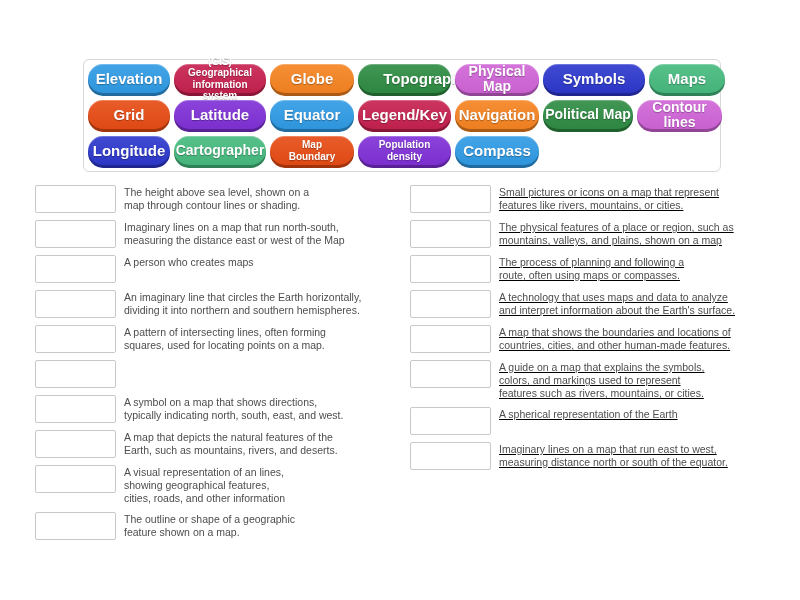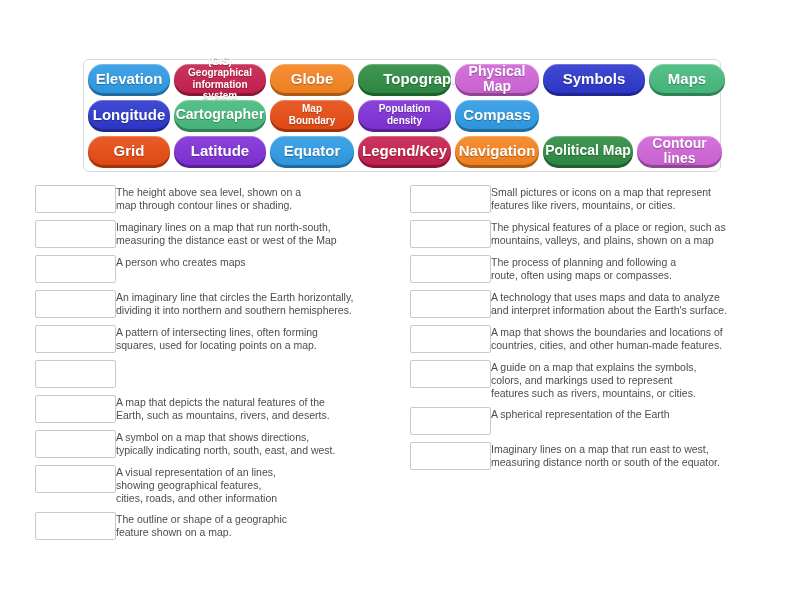--- a/index.html
+++ b/index.html
@@ -48,23 +48,24 @@
   .tile.mid { font-size: 14px; }
   .tile.two-line { font-size: 10px; line-height: 1.15; }
   .col {
     position: absolute;
     top: 185px;
     display: flex;
     flex-direction: column;
     gap: 7px;
   }
   .col-left  { left: 35px; }
-  .col-right { left: 410px; }
+  .col-right { left: 410px; text-decoration: underline; }
   .def-item {
     display: flex;
+    gap: 8px;
     min-height: 28px;
     align-items: flex-start;
   }
   .drop-box {
     width: 81px;
     height: 28px;
     border: 1px solid #c9c9c9;
     border-radius: 2px;
     background: #ffffff;
     box-sizing: border-box;
@@ -87,37 +88,37 @@
       <div class="tile" style="width: 82px; background-color: rgb(46, 154, 228);">Elevation</div>
       <div class="tile two-line" style="width: 92px; background-color: rgb(197, 31, 77);">(GIS) Geographical
 information system</div>
       <div class="tile" style="width: 84px; background-color: rgb(245, 130, 31);">Globe</div>
       <div class="tile" style="width: 93px; background-color: rgb(44, 138, 65); padding-left: 45px;">Topography</div>
       <div class="tile mid" style="width: 84px; background-color: rgb(207, 99, 214);">Physical Map</div>
       <div class="tile" style="width: 102px; background-color: rgb(43, 54, 204);">Symbols</div>
       <div class="tile" style="width: 76px; background-color: rgb(69, 185, 125);">Maps</div>
     </div>
     <div class="bank-row">
+      <div class="tile" style="width: 82px; background-color: rgb(230, 74, 18);">Grid</div>
+      <div class="tile" style="width: 92px; background-color: rgb(126, 47, 214);">Latitude</div>
+      <div class="tile" style="width: 84px; background-color: rgb(46, 154, 228);">Equator</div>
+      <div class="tile" style="width: 93px; background-color: rgb(197, 31, 77);">Legend/Key</div>
+      <div class="tile" style="width: 84px; background-color: rgb(245, 130, 31);">Navigation</div>
+      <div class="tile mid" style="width: 90px; background-color: rgb(44, 138, 65);">Political Map</div>
+      <div class="tile mid" style="width: 85px; background-color: rgb(207, 99, 214);">Contour lines</div>
+    </div>
+    <div class="bank-row">
       <div class="tile" style="width: 82px; background-color: rgb(43, 54, 204);">Longitude</div>
       <div class="tile mid" style="width: 92px; background-color: rgb(69, 185, 125);">Cartographer</div>
       <div class="tile two-line" style="width: 84px; background-color: rgb(230, 74, 18);">Map
 Boundary</div>
       <div class="tile two-line" style="width: 93px; background-color: rgb(126, 47, 214);">Population
 density</div>
       <div class="tile" style="width: 84px; background-color: rgb(46, 154, 228);">Compass</div>
     </div>
-    <div class="bank-row">
-      <div class="tile" style="width: 82px; background-color: rgb(230, 74, 18);">Grid</div>
-      <div class="tile" style="width: 92px; background-color: rgb(126, 47, 214);">Latitude</div>
-      <div class="tile" style="width: 84px; background-color: rgb(46, 154, 228);">Equator</div>
-      <div class="tile" style="width: 93px; background-color: rgb(197, 31, 77);">Legend/Key</div>
-      <div class="tile" style="width: 84px; background-color: rgb(245, 130, 31);">Navigation</div>
-      <div class="tile mid" style="width: 90px; background-color: rgb(44, 138, 65);">Political Map</div>
-      <div class="tile mid" style="width: 85px; background-color: rgb(207, 99, 214);">Contour lines</div>
-    </div>
   </div>
 <div class="col col-left" id="col-left">
     <div class="def-item">
       <div class="drop-box"></div>
       <div class="def-text">The height above sea level, shown on a
 map through contour lines or shading.</div>
     </div>
     <div class="def-item">
       <div class="drop-box"></div>
       <div class="def-text">Imaginary lines on a map that run north-south,
@@ -135,27 +136,27 @@
     <div class="def-item">
       <div class="drop-box"></div>
       <div class="def-text">A pattern of intersecting lines, often forming
 squares, used for locating points on a map.</div>
     </div>
     <div class="def-item">
       <div class="drop-box"></div>
     </div>
     <div class="def-item">
       <div class="drop-box"></div>
+      <div class="def-text">A symbol on a map that shows directions,
+typically indicating north, south, east, and west.</div>
+    </div>
+    <div class="def-item">
+      <div class="drop-box"></div>
       <div class="def-text">A map that depicts the natural features of the
 Earth, such as mountains, rivers, and deserts.</div>
-    </div>
-    <div class="def-item">
-      <div class="drop-box"></div>
-      <div class="def-text">A symbol on a map that shows directions,
-typically indicating north, south, east, and west.</div>
     </div>
     <div class="def-item">
       <div class="drop-box"></div>
       <div class="def-text">A visual representation of an lines,
 showing geographical features,
 cities, roads, and other information</div>
     </div>
     <div class="def-item">
       <div class="drop-box"></div>
       <div class="def-text">The outline or shape of a geographic

